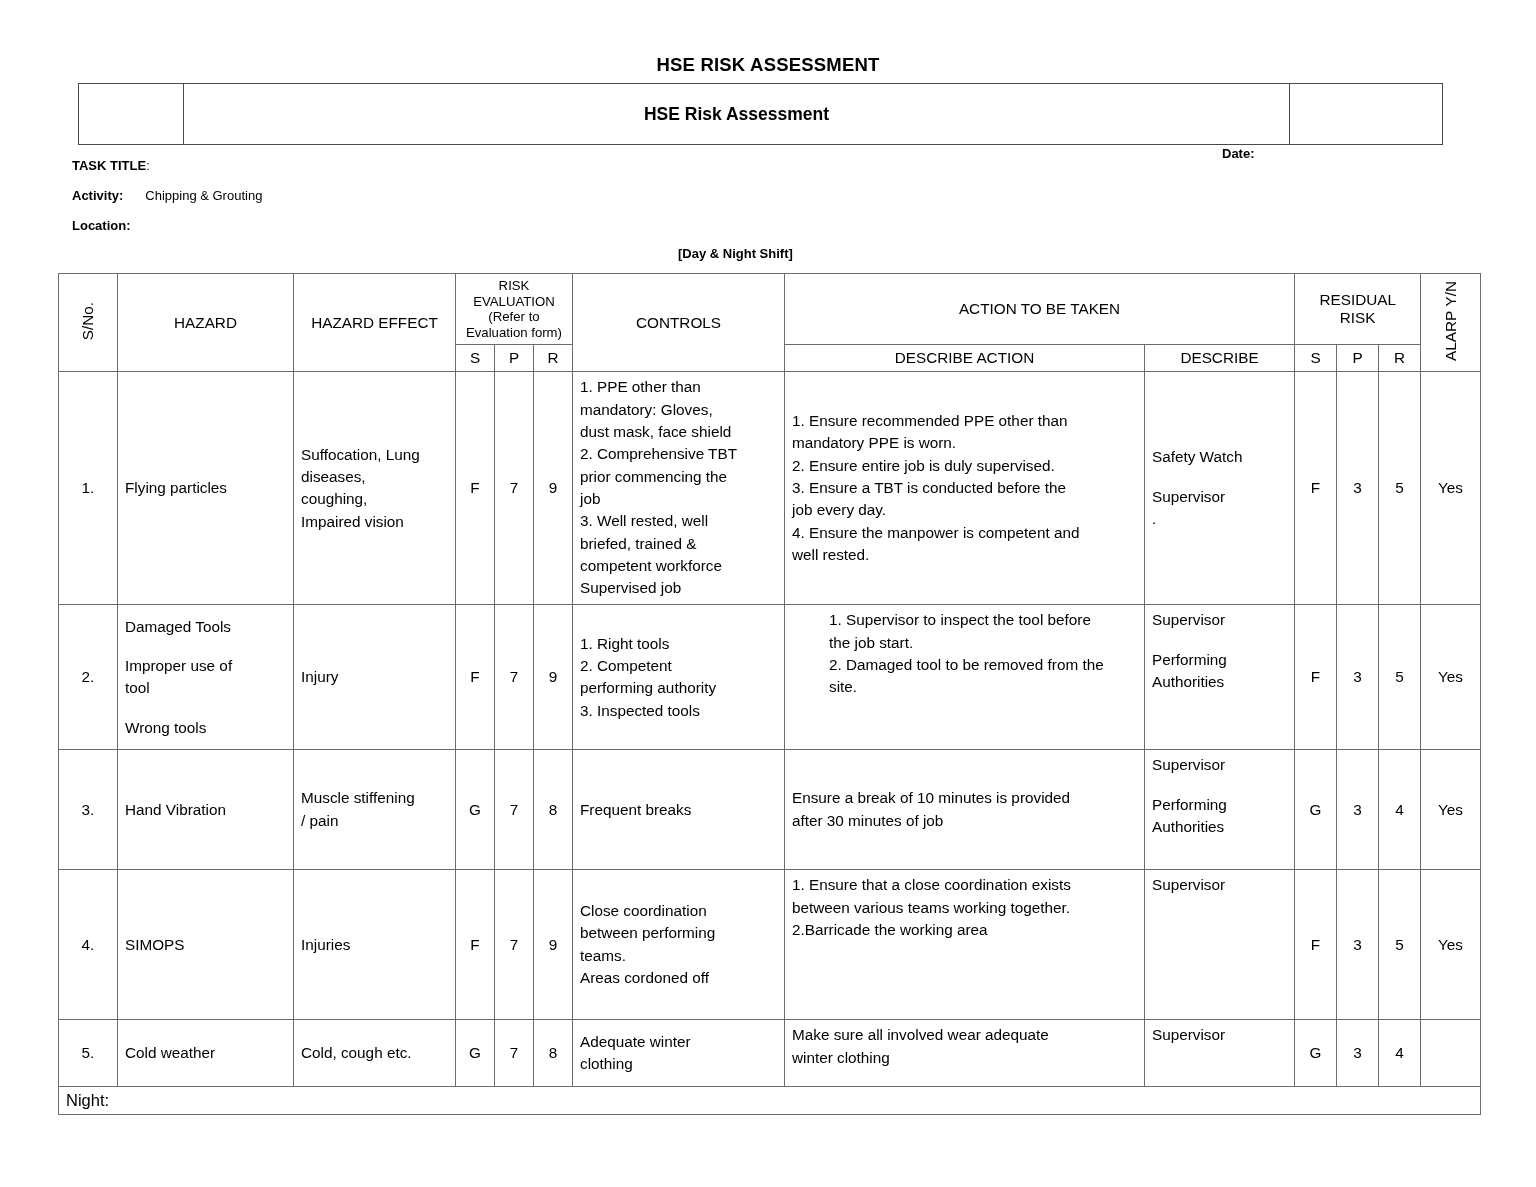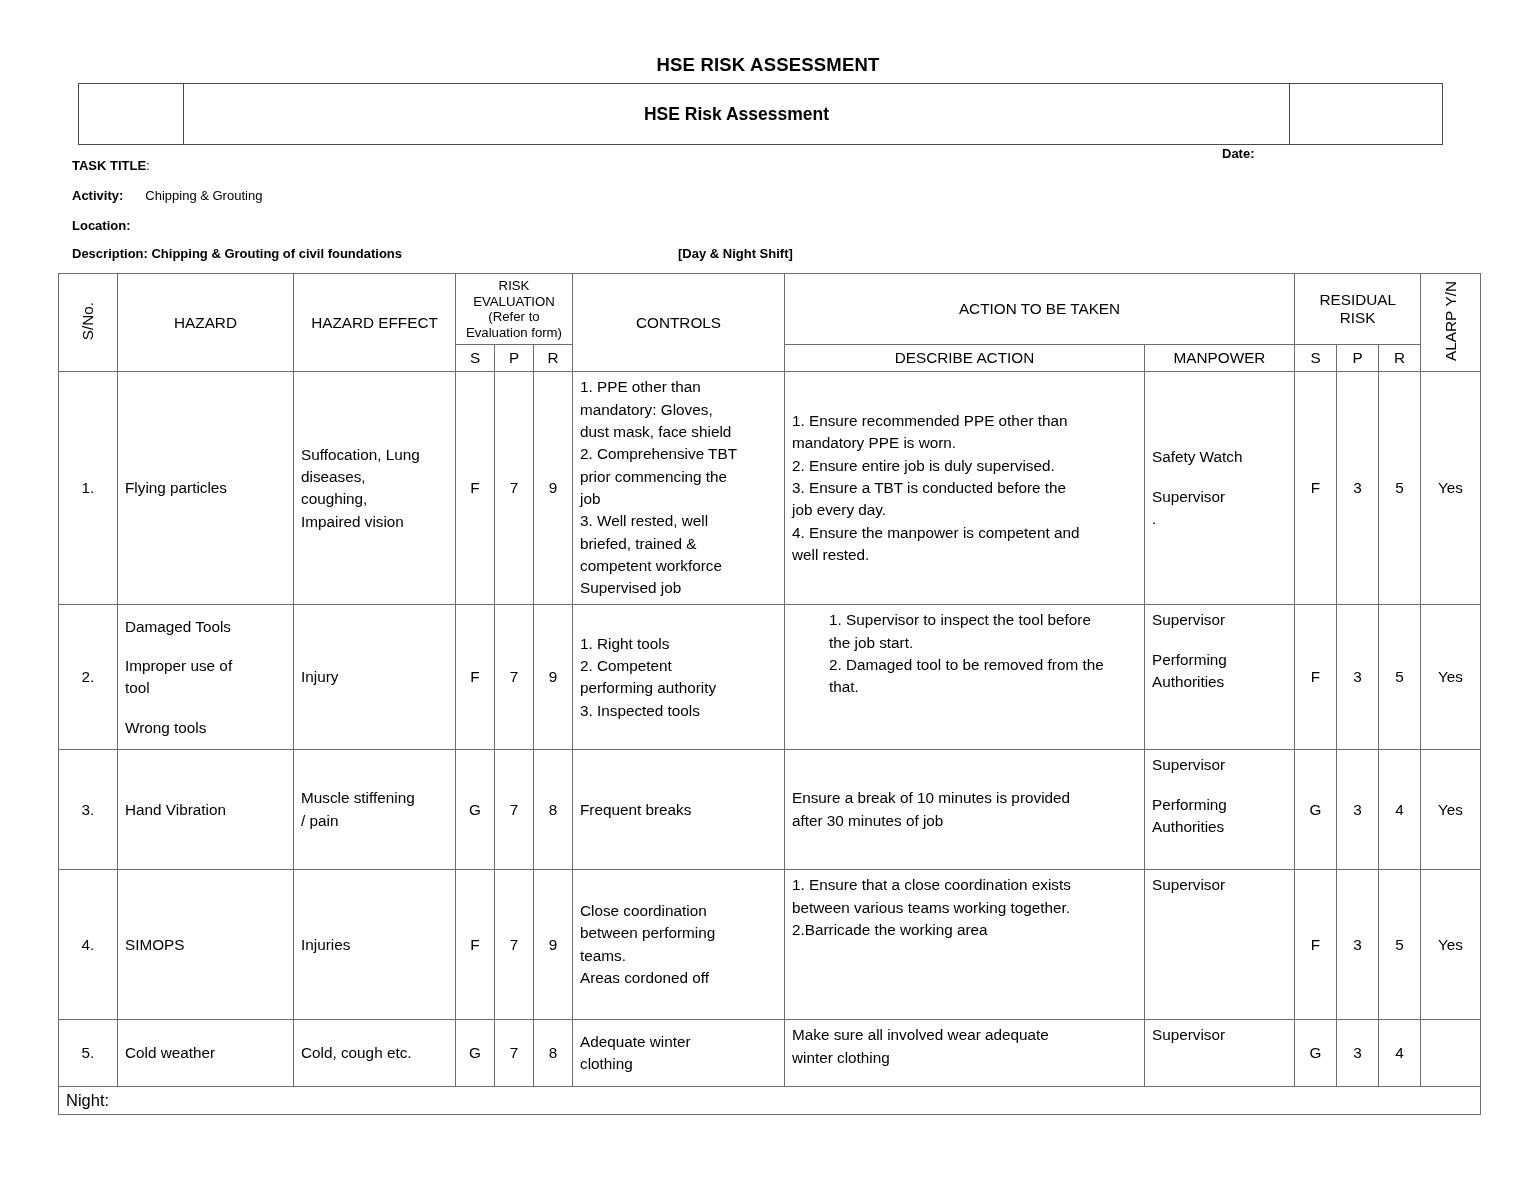--- a/index.html
+++ b/index.html
@@ -164,21 +164,20 @@
   </div>
 
   <div class="meta meta-tasktitle"><b>TASK TITLE</b><span>:</span><span></span></div>
 
   <div class="meta meta-date"><span>Date:</span><span></span></div>
 
   <div class="meta meta-activity"><b>Activity:</b><span class="val">Chipping &amp; Grouting</span></div>
 
   <div class="meta meta-location"><span>Location:</span><span></span></div>
 
-  <div class="meta meta-desc">Description: Chipping &amp; Grouting of civil foundations</div>
   <div class="meta meta-shift">[Day &amp; Night Shift]</div>
 
   <table class="risk">
     <colgroup>
       <col class="c-sno">
         <col class="c-haz">
         <col class="c-hef">
       <col class="c-s1">
         <col class="c-p1">
         <col class="c-r1">
@@ -210,21 +209,21 @@
         </td>
         <td rowspan="2" class="vert-cell">
           <span class="vert-2"><span>ALARP</span> <span>Y/N</span></span>
         </td>
       </tr>
       <tr>
         <td class="ctr">S</td>
         <td class="ctr">P</td>
         <td class="ctr">R</td>
         <td class="ctr">DESCRIBE ACTION</td>
-        <td class="ctr">MANPOWER</td>
+        <td class="ctr">DESCRIBE</td>
         <td class="ctr">S</td>
         <td class="ctr">P</td>
         <td class="ctr">R</td>
       </tr>
     </thead>
     <tbody id="risk-body">
         <tr style="height: 233px;">
           <td class="ctr">1.</td>
           <td class="cell-text ">
             <span class="ln">Flying particles</span>
@@ -289,21 +288,21 @@
           <td class="cell-text top" style="vertical-align: middle;">
             <span class="ln">1. Right tools</span>
             <span class="ln">2. Competent</span>
             <span class="ln">performing authority</span>
             <span class="ln">3. Inspected tools</span>
           </td>
           <td class="cell-text top" style="vertical-align: top; padding-left: 44px;">
             <span class="ln">1. Supervisor to inspect the tool before</span>
             <span class="ln">the job start.</span>
             <span class="ln">2. Damaged tool to be removed from the</span>
-            <span class="ln">that.</span>
+            <span class="ln">site.</span>
           </td>
           <td class="cell-text top" style="vertical-align: top;">
             <span class="ln">Supervisor</span>
             <span class="gap"></span>
             <span class="ln">Performing</span>
             <span class="ln">Authorities</span>
           </td>
           <td class="ctr">F</td>
           <td class="ctr">3</td>
           <td class="ctr">5</td>

